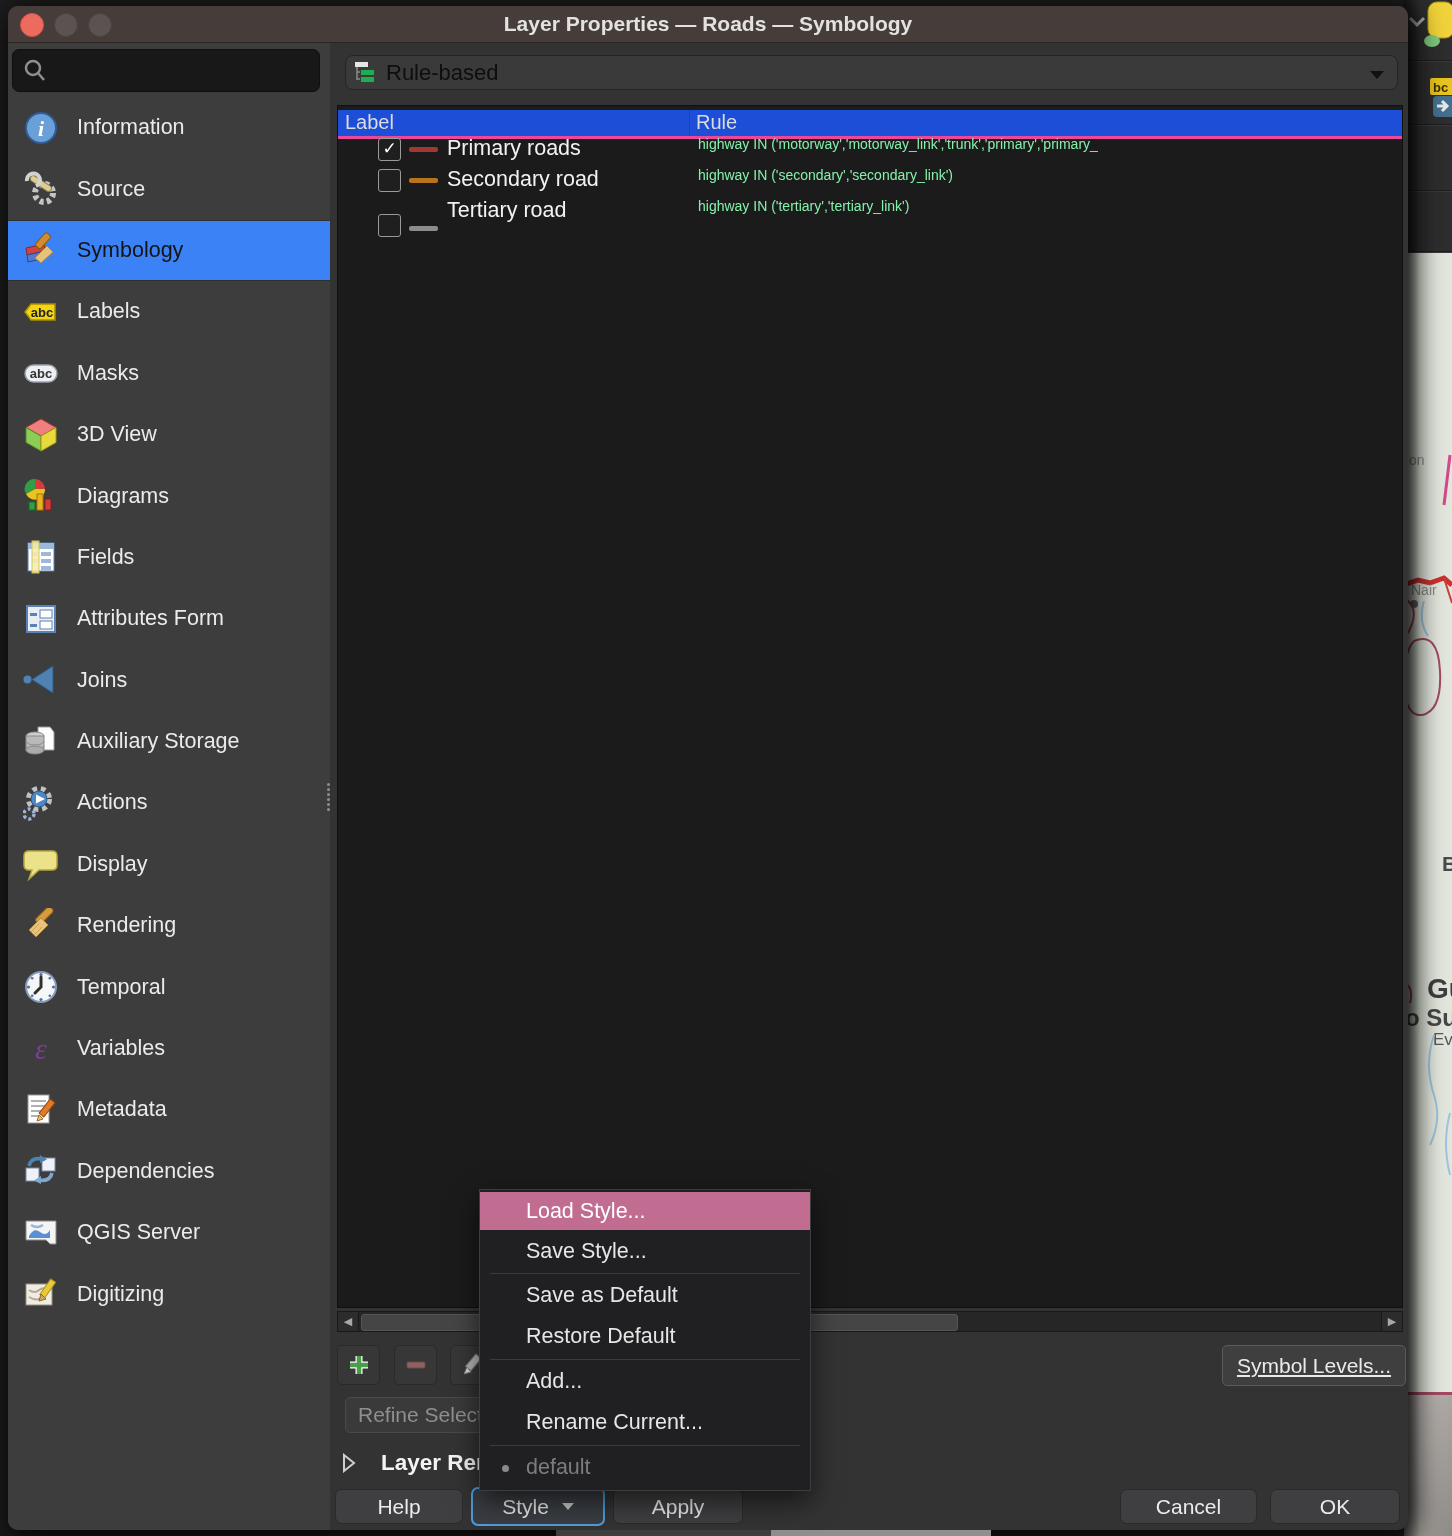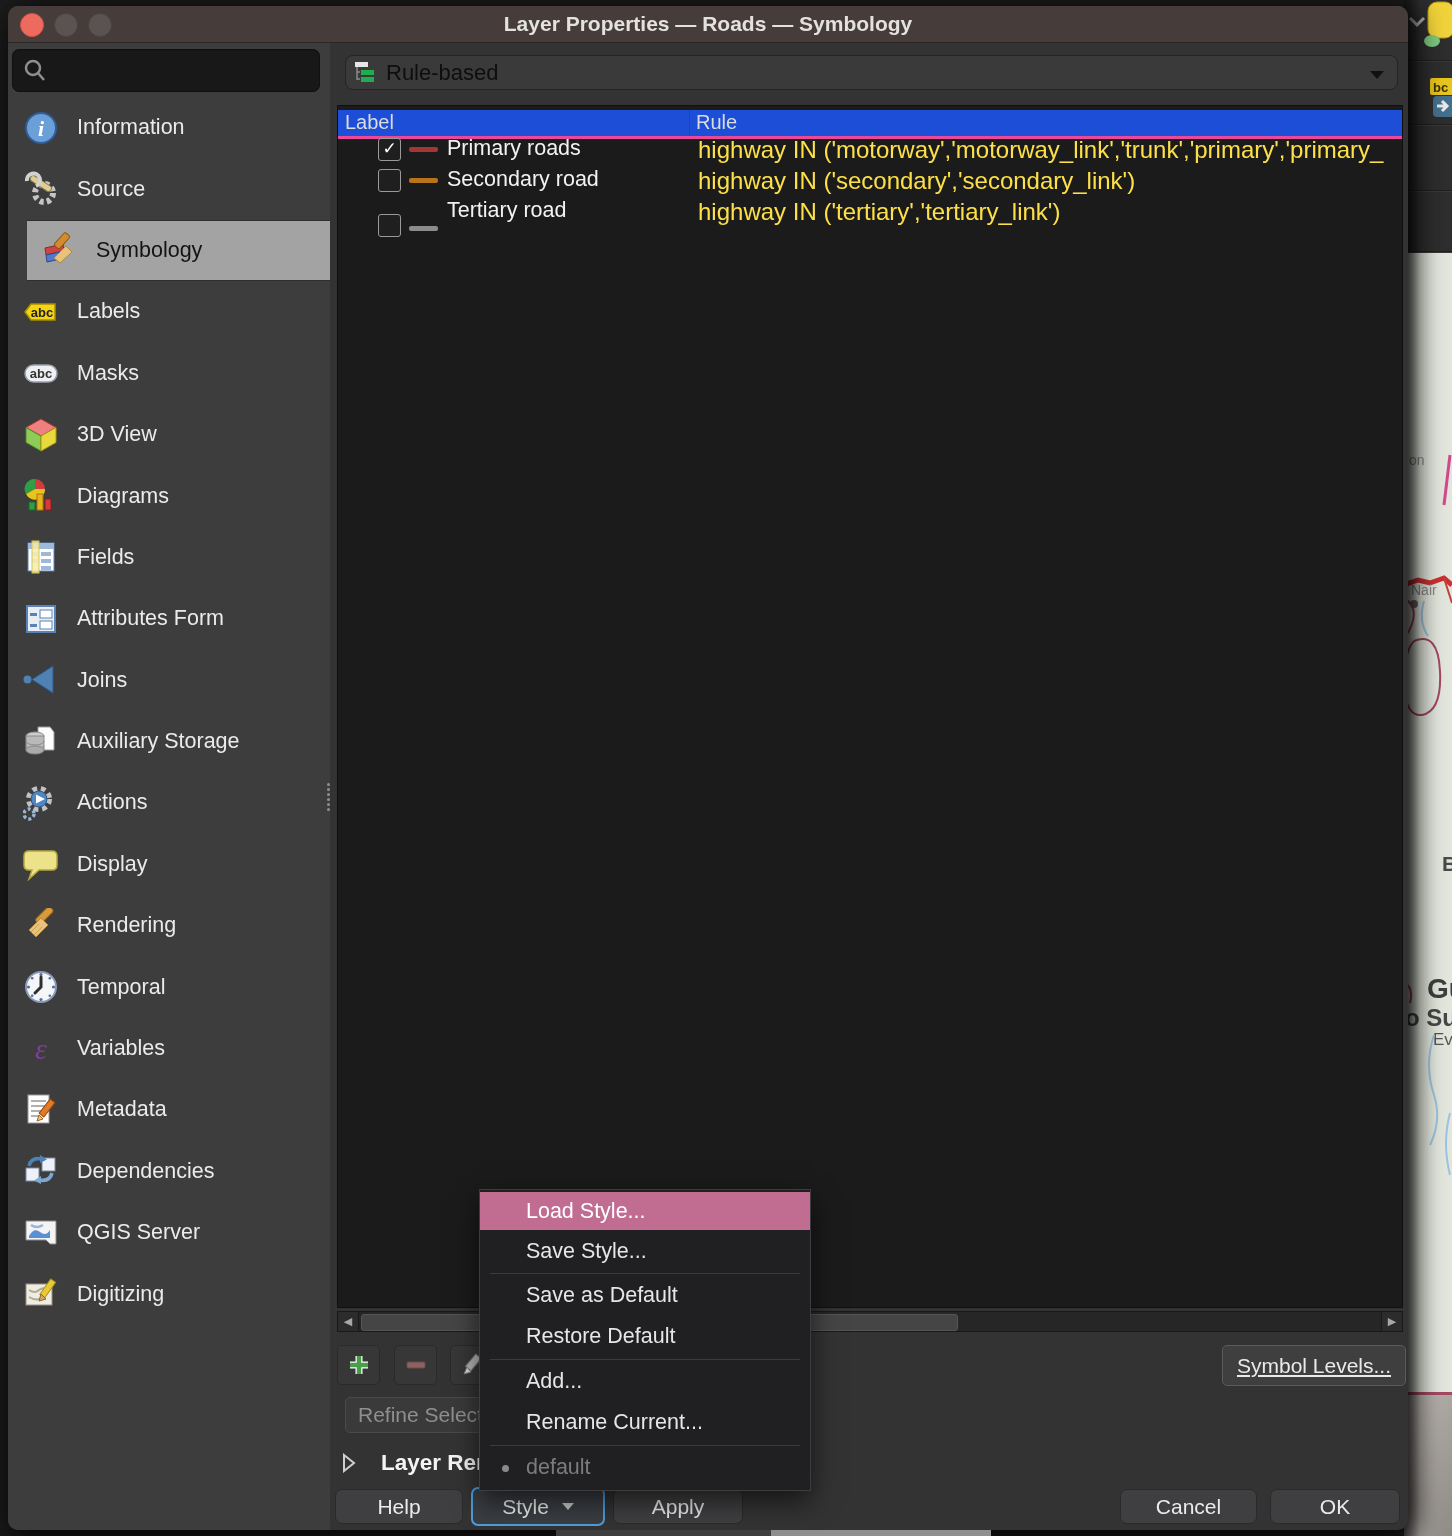--- a/index.html
+++ b/index.html
@@ -30,21 +30,21 @@
   
   .sidebar{position:absolute;left:0;top:37px;width:322px;height:1487px;background:#3d3d3d;
            border-radius:0 0 0 10px;overflow:hidden;}
   .search-box{position:absolute;left:4px;top:6px;width:306px;height:41px;background:#181818;
               border:1px solid #101010;border-radius:7px;}
   .search-box svg{position:absolute;left:11px;top:9px;}
   .search-input{position:absolute;left:40px;top:2px;width:255px;height:35px;background:transparent;
                 border:none;outline:none;color:#ddd;font-size:19px;}
   .sb-list{position:absolute;left:0;top:54px;width:322px;}
   .sb-item{display:flex;align-items:center;height:61.4px;padding-left:13px;gap:16px;color:#eceaea;font-size:21.5px;}
-  .sb-item.selected{background:#a3a3a3;color:#141414;box-shadow:0 1px 0 #2f2f2f inset,0 -1px 0 #2f2f2f inset;margin-left:19px;}
+  .sb-item.selected{background:#3b82f6;color:#141414;box-shadow:0 1px 0 #2f2f2f inset,0 -1px 0 #2f2f2f inset;}
   .sb-ic{width:40px;height:38px;flex:0 0 40px;display:flex;align-items:center;justify-content:center;}
   .splitter{position:absolute;left:318px;top:738px;width:5px;height:30px;}
   .splitter i{display:block;width:3px;height:3px;border-radius:50%;background:#8f8f8f;margin:2px auto;}
 
   
   .combo{position:absolute;left:345px;top:55px;width:1053px;height:35px;background:#3a3a3a;
          border:1px solid #242424;border-radius:8px;display:flex;align-items:center;gap:9px;padding-left:7px;box-sizing:border-box;}
   .combo-label{color:#0e0e0e;font-size:22px;}
   .combo-caret{position:absolute;right:13px;top:15px;width:0;height:0;
                border-left:7px solid transparent;border-right:7px solid transparent;border-top:8px solid #111;}
@@ -53,21 +53,21 @@
                border:1px solid #101010;box-sizing:border-box;overflow:hidden;}
   .rt-header{position:absolute;left:0;top:4px;width:100%;height:26px;background:#1d4ed8;border-bottom:3px solid #ec4899;}
   .rt-header .h1{position:absolute;left:7px;top:1px;color:#dcdcdc;font-size:20px;}
   .rt-header .h2{position:absolute;left:358px;top:1px;color:#dcdcdc;font-size:20px;}
   .rt-hdiv{position:absolute;left:351px;top:0;width:1px;height:26px;background:#454545;}
   .rt-row{position:absolute;left:0;width:100%;height:31px;white-space:nowrap;overflow:hidden;}
   .rt-check{position:absolute;left:40px;top:4px;width:21px;height:21px;background:#1f1f1f;
             border:1.5px solid #9a9a9a;border-radius:3px;color:#fff;font-size:17px;line-height:20px;text-align:center;}
   .rt-swatch{position:absolute;left:71px;top:13px;width:29px;height:4.5px;border-radius:2px;}
   .rt-label{position:absolute;left:109px;top:2px;color:#f2f2f2;font-size:21.5px;}
-  .rt-rule{position:absolute;left:360px;top:2px;color:#fde047;font-size:24px;width:706px;overflow:hidden;white-space:nowrap;}
+  .rt-rule{position:absolute;left:360px;top:2px;color:#86efac;font-size:14px;width:706px;overflow:hidden;white-space:nowrap;}
 
   .hscroll{position:absolute;left:337px;top:1311px;width:1066px;height:21px;background:#262626;border:1px solid #191919;box-sizing:border-box;}
   .hs-arrow{position:absolute;top:0;width:20px;height:19px;color:#a8a8a8;font-size:11px;line-height:19px;text-align:center;background:#2c2c2c;}
   .hs-arrow.left{left:0;border-right:1px solid #191919;}
   .hs-arrow.right{right:0;border-left:1px solid #191919;}
   .hs-thumb{position:absolute;left:23px;top:2px;width:595px;height:15px;background:#454545;border:1px solid #555;border-radius:3px;}
 
   .sq-btn{position:absolute;top:1345px;width:41px;height:38px;background:#373737;border:1px solid #2a2a2a;
           border-radius:5px;display:flex;align-items:center;justify-content:center;}
   .sym-levels{position:absolute;left:1222px;top:1345px;width:182px;height:39px;background:#3f3f3f;

